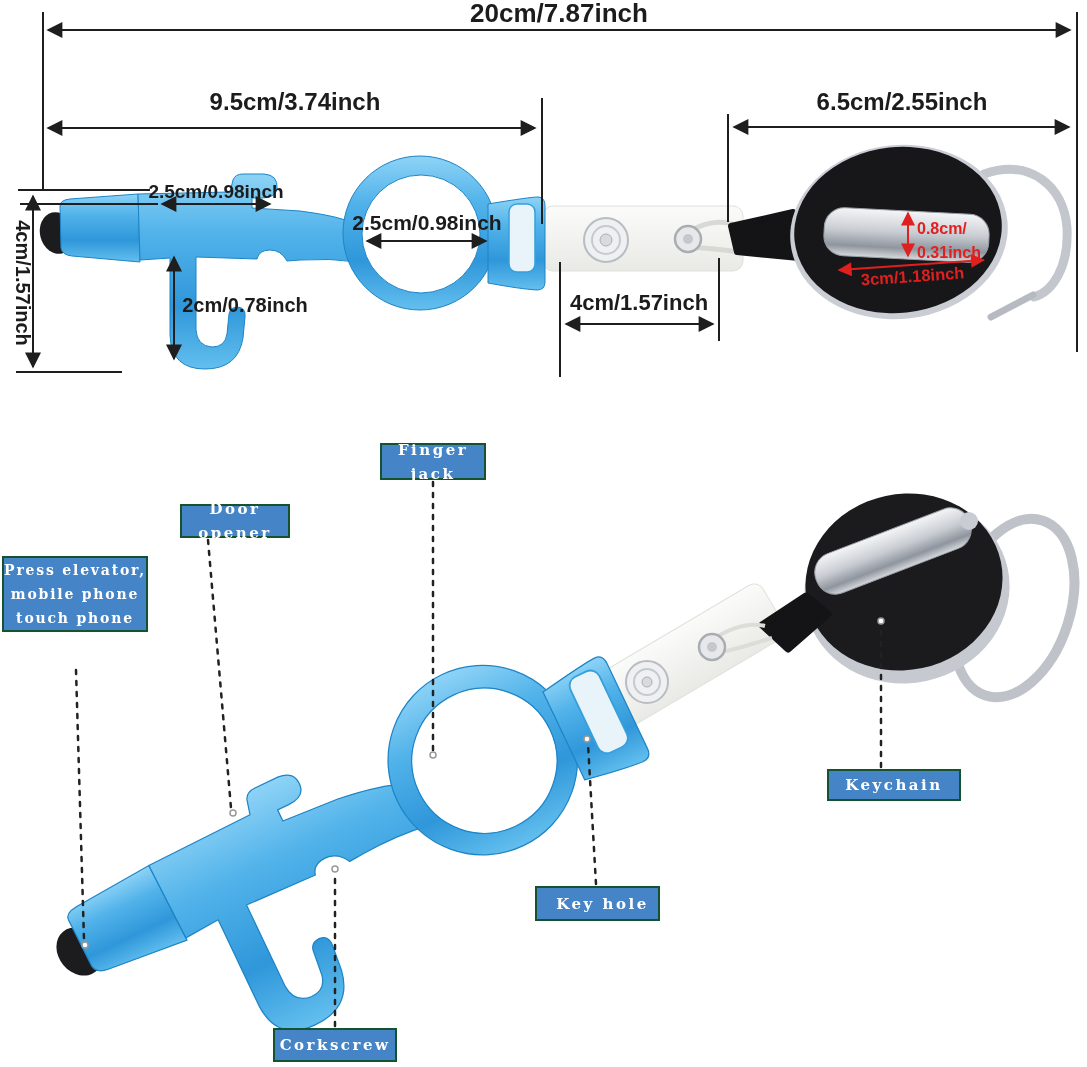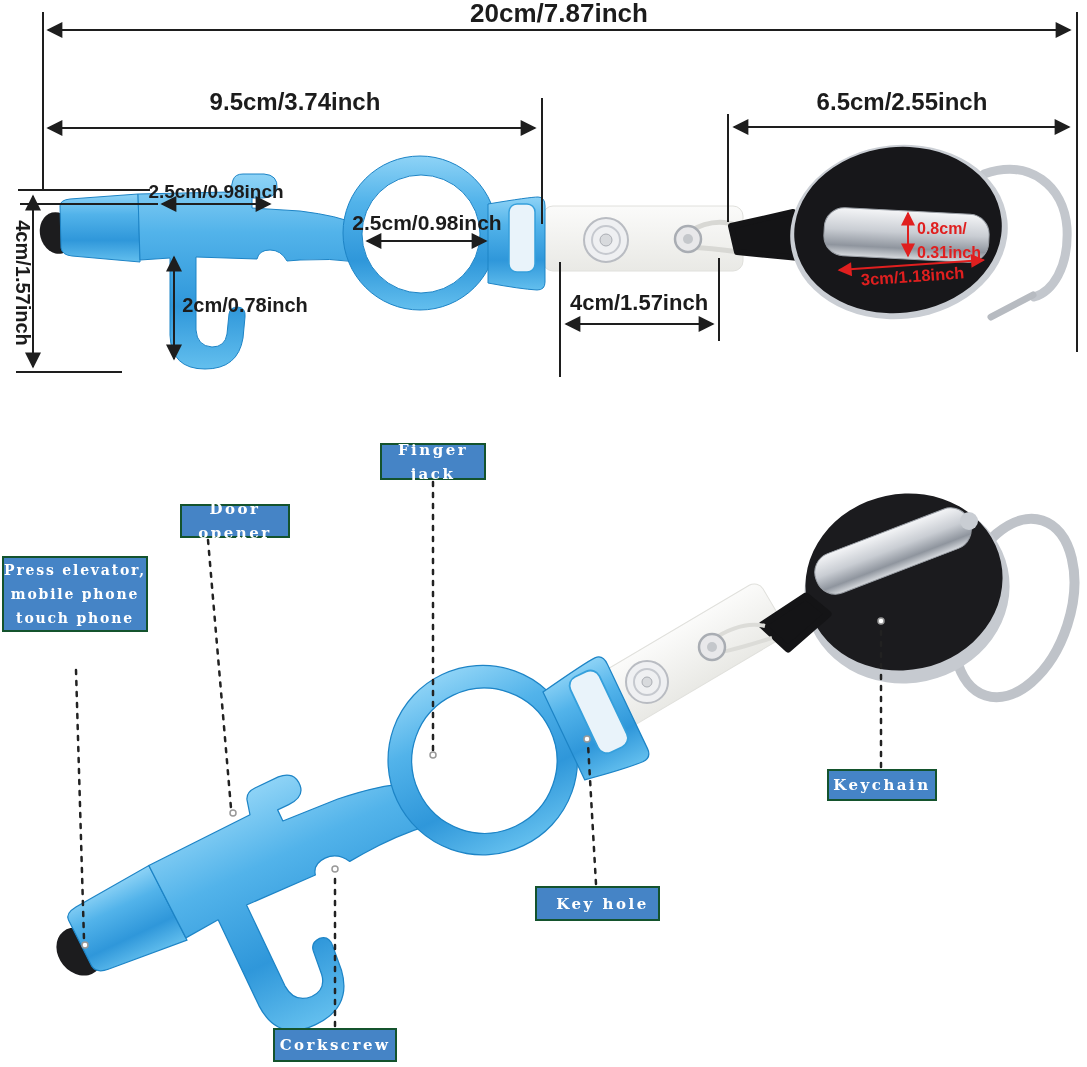--- a/index.html
+++ b/index.html
@@ -8,21 +8,21 @@
   .canvas svg{position:absolute;left:0;top:0;}
   svg text.dim{font-family:"Liberation Sans",sans-serif;font-weight:bold;fill:#1c1c1c;}
   svg text.dim-red{font-family:"Liberation Sans",sans-serif;font-weight:bold;fill:#e01f1f;}
   .callout{position:absolute;box-sizing:border-box;background:#4584c6;border:2px solid #14532d;
            color:#ffffff;font-family:"DejaVu Serif",serif;font-weight:bold;text-align:center;
            letter-spacing:2.5px;display:flex;flex-direction:column;justify-content:center;}
   .callout .ln{line-height:24px;}
   #co-finger{left:380px;top:443px;width:106px;height:37px;font-size:15px;}
   #co-door{left:152px;top:504px;width:110px;height:34px;font-size:15px;margin-left:28px;}
   #co-press{left:2px;top:556px;width:146px;height:76px;font-size:14px;letter-spacing:1.8px;}
-  #co-keychain{left:827px;top:769px;width:110px;height:32px;font-size:15px;}
+  #co-keychain{left:827px;top:769px;width:134px;height:32px;font-size:15px;}
   #co-keyhole{left:535px;top:886px;width:125px;height:35px;font-size:15px;padding-left:10px;}
   #co-cork{left:273px;top:1028px;width:124px;height:34px;font-size:15px;}
 </style>
 </head>
 <body>
 
 <div class="canvas">
 <svg width="1087" height="1067" viewBox="0 0 1087 1067" xmlns="http://www.w3.org/2000/svg">
   <defs>
     <marker id="mb" viewBox="0 0 10 10" refX="9" refY="5" markerWidth="9" markerHeight="8" orient="auto-start-reverse">

